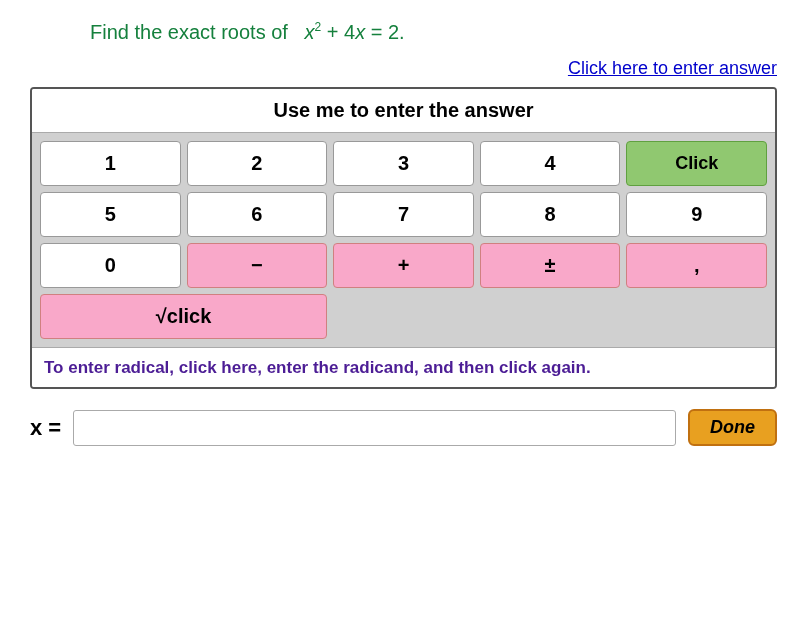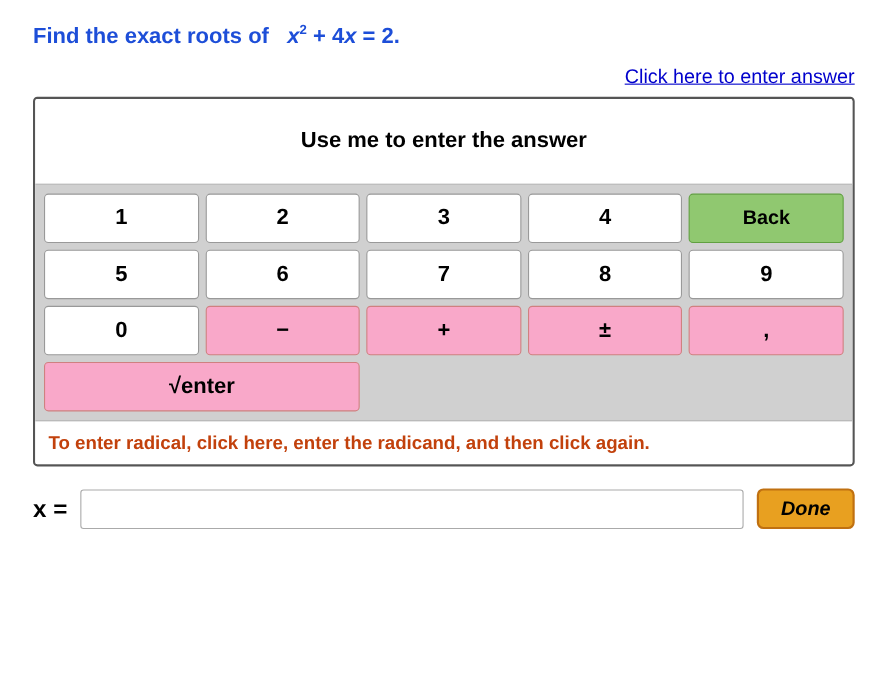--- a/index.html
+++ b/index.html
@@ -7,23 +7,23 @@
       font-family: Arial, sans-serif;
       background: #fff;
       width: 807px;
       min-height: 633px;
       position: relative;
       padding: 20px 30px;
     }
 
     .question {
       font-size: 20px;
-      color: #1d4ed8;
+      color: #15803d;
       margin-bottom: 14px;
-      font-weight: bold;
+      margin-left: 60px;
     }
 
     .click-answer-link {
       display: block;
       text-align: right;
       color: #0000cc;
       text-decoration: underline;
       font-size: 18px;
       margin-bottom: 8px;
       cursor: pointer;
@@ -35,21 +35,21 @@
       overflow: hidden;
       margin-bottom: 20px;
     }
 
     .keypad-title {
       background: #fff;
       text-align: center;
       font-size: 20px;
       font-weight: bold;
       color: #000;
-      padding: 27px;
+      padding: 10px;
       border-bottom: 1px solid #aaa;
     }
 
     .keypad-grid {
       background: #d0d0d0;
       padding: 8px;
       display: grid;
       grid-template-columns: repeat(5, 1fr);
       gap: 6px;
     }
@@ -80,21 +80,21 @@
       border: 1px solid #60a040;
       font-size: 18px;
     }
 
     .keypad-hint {
       background: #fff;
       padding: 8px 12px;
       border-top: 1px solid #aaa;
       font-size: 17px;
       font-weight: bold;
-      color: #c2410c;
+      color: #4c1d95;
       line-height: 1.4;
     }
 
     .answer-row {
       display: flex;
       align-items: center;
       gap: 12px;
       margin-top: 10px;
     }
 
@@ -147,36 +147,36 @@
   <div class="keypad-title">
     <span>Use me to enter the answer</span>
   </div>
 
   <div class="keypad-grid">
 
     <button class="key-btn">1</button>
     <button class="key-btn">2</button>
     <button class="key-btn">3</button>
     <button class="key-btn">4</button>
-    <button class="key-btn green">Back</button>
+    <button class="key-btn green">Click</button>
 
     <button class="key-btn">5</button>
     <button class="key-btn">6</button>
     <button class="key-btn">7</button>
     <button class="key-btn">8</button>
 
     <button class="key-btn">9</button>
     <button class="key-btn">0</button>
     <button class="key-btn pink">−</button>
     <button class="key-btn pink">+</button>
 
     <button class="key-btn pink">±</button>
     <button class="key-btn pink">,</button>
 
-    <button class="key-btn pink" style="grid-column: span 2;">√enter</button>
+    <button class="key-btn pink" style="grid-column: span 2;">√click</button>
 
     <div style="grid-column: 5;"></div>
   </div>
 
   <div class="keypad-hint">
     <span>To enter radical, click here, enter the radicand, and then click again.</span>
   </div>
 </div>
 
 <div class="answer-row">

